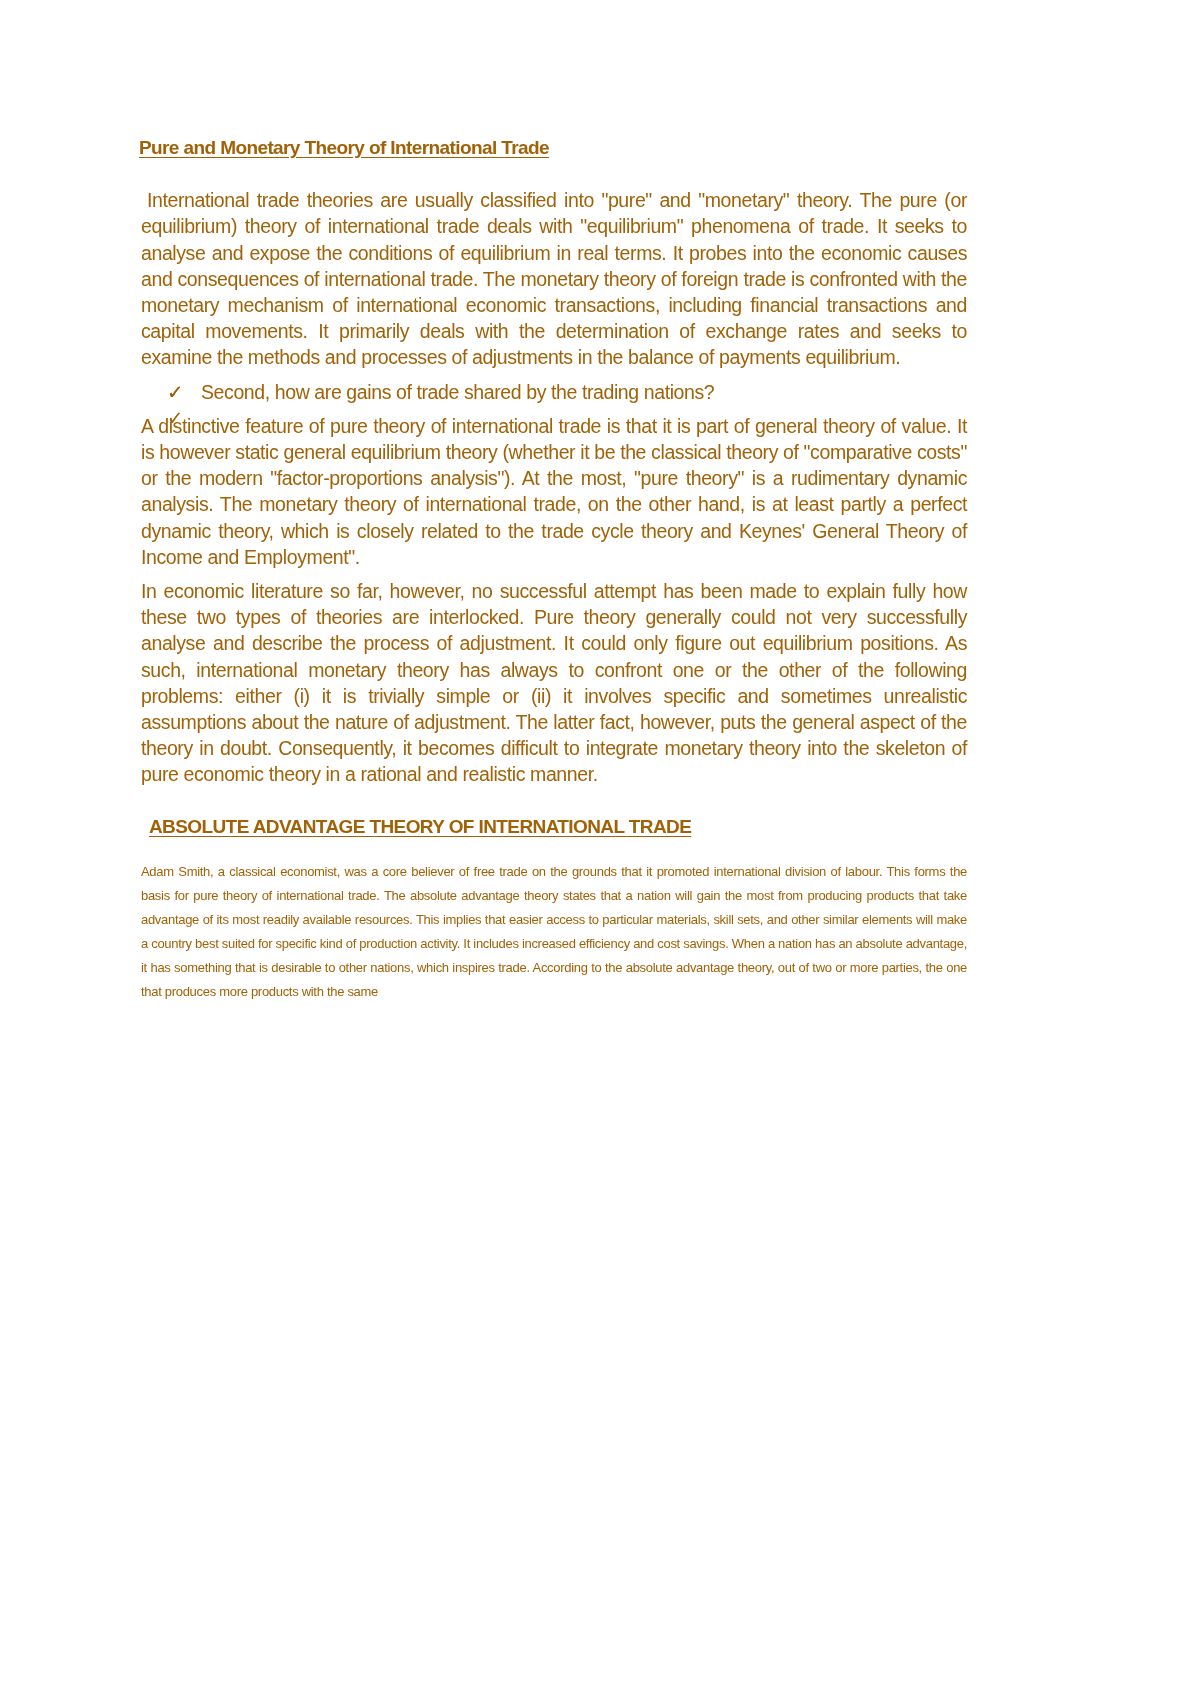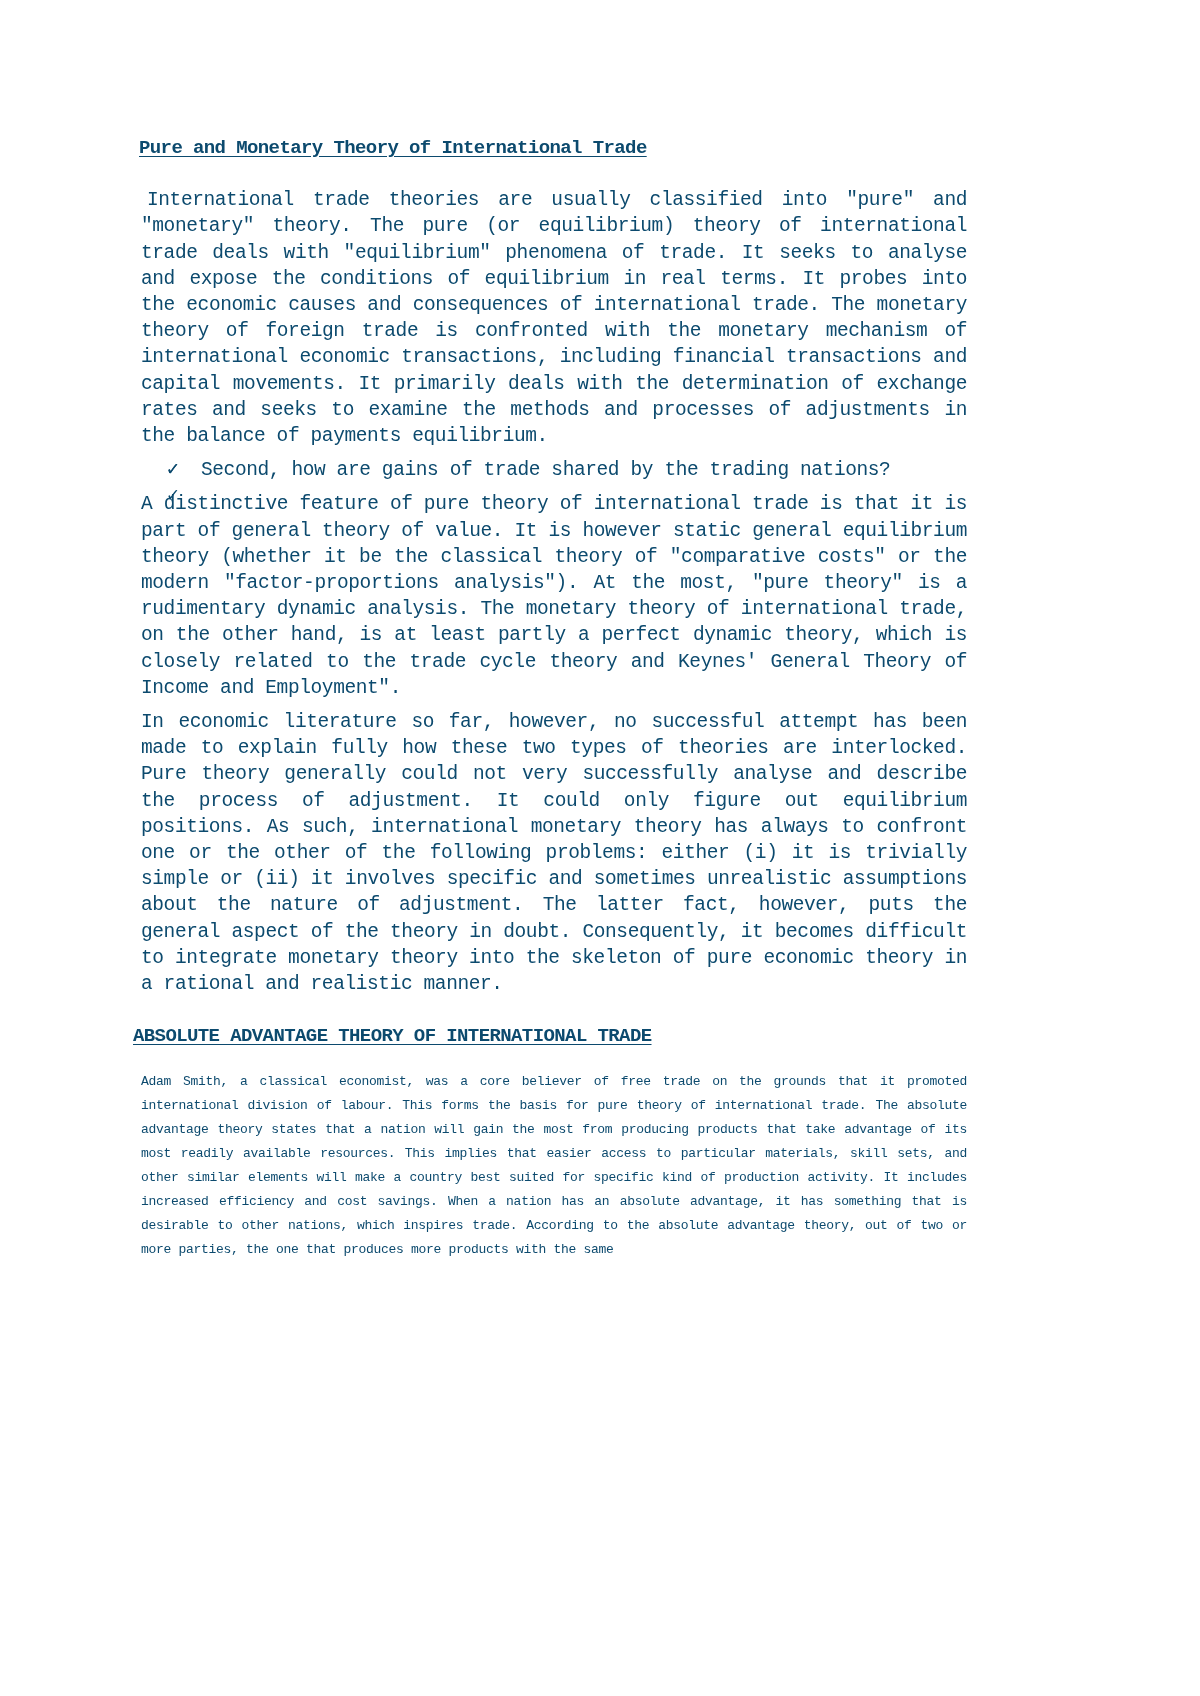--- a/index.html
+++ b/index.html
@@ -1,34 +1,34 @@
 <!DOCTYPE html>
 <html><head>
 <meta charset="utf-8">
 <style>
   html, body { margin:0; padding:0; background:#ffffff; }
   body { width:1200px; height:1696px; position:relative; overflow:hidden; }
   .page {
     position:absolute; left:133px; top:135px; width:842px;
-    font-family:Liberation Mono, monospace;
-    font-size:19.5px; line-height:26.2px; color:#0c4a6e;
+    font-family:Liberation Sans, sans-serif;
+    font-size:19.5px; line-height:26.2px; color:#a16207;
     letter-spacing:-0.4px;
   }
   .title {
     font-weight:bold; text-decoration:underline; text-underline-offset:3px;
     font-size:19px; margin:0 0 26px 6px; letter-spacing:-0.6px;
   }
   p { margin:8px; text-align:justify; }
   .p1 { text-indent:6px; }
   ul.checks { list-style:none; margin:0; padding:0 0 0 34px; }
   ul.checks li { position:relative; padding-left:34px; text-align:justify; }
   ul.checks li .check { position:absolute; left:0; top:0; }
   .h2 {
     font-weight:bold; text-decoration:underline; text-underline-offset:3px;
-    font-size:19px; margin:26px 0 20px 0; letter-spacing:-0.6px;
+    font-size:19px; margin:26px 0 20px 16px; letter-spacing:-0.6px;
   }
   .p-lg { font-size:13px; line-height:24px; letter-spacing:-0.3px; }
 </style>
 </head>
 <body>
 
 <div class="page">
   <div class="title">Pure and Monetary Theory of International Trade</div>
 
   <p class="p1">International trade theories are usually classified into "pure" and "monetary" theory.  The pure (or equilibrium) theory of international trade deals with "equilibrium" phenomena of trade. It seeks to analyse and expose the conditions of equilibrium in real terms. It probes into the economic causes and consequences of international trade. The monetary theory of foreign trade is confronted with the monetary mechanism of international economic transactions, including financial transactions and capital movements. It primarily deals with the determination of exchange rates and seeks to examine the methods and processes of adjustments in the balance of payments equilibrium.</p>

